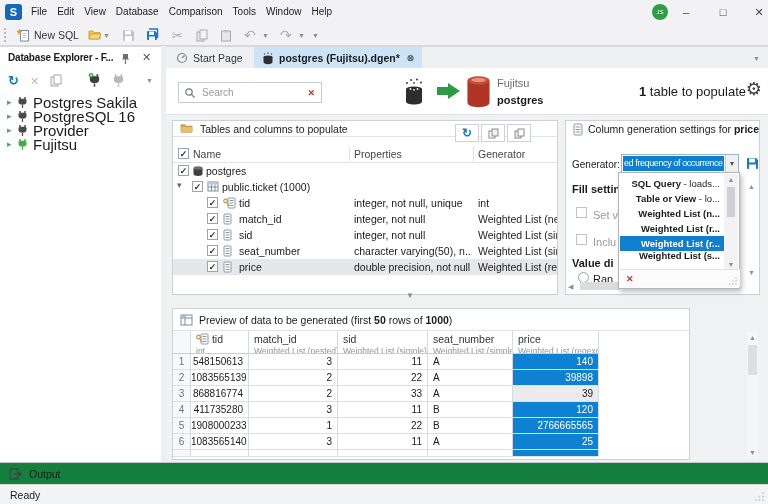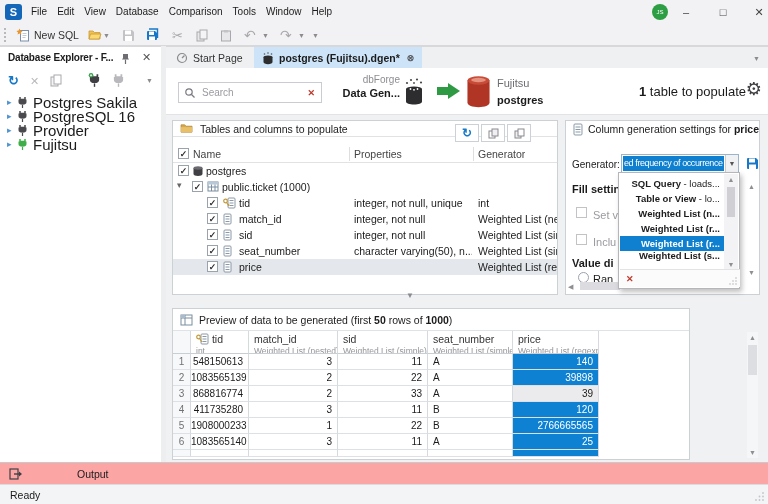--- a/index.html
+++ b/index.html
@@ -88,21 +88,21 @@
 .pv-hcell { position:absolute; top:0; height:23px; border-right:1px solid #d5dade; border-bottom:1px solid #c9ced3; overflow:hidden; }
 .pv-hname { margin:2px 0 0 5px; color:#333; white-space:nowrap; font-size:10.5px; }
 .pv-htype { margin:1px 0 0 5px; color:#949499; font-size:8.5px; white-space:nowrap; }
 .pv-cell { position:absolute; height:16px; line-height:16px; border-right:1px solid #d5dade; border-bottom:1px solid #dde1e5; font-size:10px; color:#1b1b1b; white-space:nowrap; overflow:hidden; }
 .pv-num { text-align:center; color:#707075; background:#f7f8f9; }
 .pv-right { text-align:right; padding-right:5px; }
 .pv-left { padding-left:5px; }
 .pv-blue { background:#0f81d2; color:#fff; }
 .pv-gray { background:#ebebed; }
 
-#outputbar { position:absolute; left:0; top:462px; width:768px; height:22px; background:#fca5a5; border-top:1px solid #c9c9cd; display:flex; align-items:center;gap:48px; }
+#outputbar { position:absolute; left:0; top:462px; width:768px; height:22px; background:#15803d; border-top:1px solid #c9c9cd; display:flex; align-items:center; }
 #outputlabel { margin-left:26px; color:#1b1b1b; font-size:10.5px; }
 #statustext { font-size:10.5px; }
 #statusbar { position:absolute; left:0; top:484px; width:768px; height:20px; background:#f3f4f6; border-top:1px solid #dcdce0; display:flex; align-items:center; }
 #statustext { margin-left:10px; color:#1b1b1b; }
 </style>
 </head>
 <body>
 
 <div id="titlebar">
   <div id="logo">S</div>
@@ -270,24 +270,20 @@
 <div id="doc">
   <div id="topstrip">
     <div id="searchbox">
       <svg style="margin-left:5px" width="12" height="12" viewBox="0 0 12 12">
           <circle cx="5" cy="5" r="3.2" fill="none" stroke="#7a7a80" stroke-width="1.2"></circle>
           <line x1="7.5" y1="7.5" x2="10.5" y2="10.5" stroke="#7a7a80" stroke-width="1.2"></line>
         </svg>
       <span id="search-ph">Search</span>
       <span style="color:#c0392b; font-size:9px; font-weight:bold; margin-right:6px">✕</span>
     </div>
-    <div id="brand">
-      <div id="brand-top">dbForge</div>
-      <div id="brand-bottom">Data Gen...</div>
-    </div>
     <svg class="abs" style="left:234px; top:8px" width="28" height="32" viewBox="0 0 28 32">
       <circle cx="7" cy="7" r="1.1" fill="#4a4a4e"></circle>
         <circle cx="11" cy="4" r="1.1" fill="#4a4a4e"></circle>
         <circle cx="17" cy="3.5" r="1.1" fill="#4a4a4e"></circle>
         <circle cx="21" cy="6.5" r="1.1" fill="#4a4a4e"></circle>
         <circle cx="14" cy="7" r=".9" fill="#4a4a4e"></circle>
       <ellipse cx="14" cy="13" rx="8" ry="2.6" fill="#2d2d30"></ellipse>
       <path d="M6 13v12.5c0 1.9 3.4 3 8 3s8-1.1 8-3V13" fill="#2d2d30"></path>
       <circle cx="10.5" cy="13" r=".9" fill="#fff"></circle>
         <circle cx="14" cy="13.8" r=".9" fill="#fff"></circle>
@@ -413,20 +409,21 @@
         </div>
         <div class="tp-row selected">
           <span class="checkbox" style="left: 34px;">✓</span>
           <span style="position: absolute; left: 50px; top: 2px;"><svg width="9" height="12" viewBox="0 0 9 12">
               <rect x="1" y="1" width="7" height="10" rx="1" fill="#fff" stroke="#8a99a8"></rect>
               <line x1="2.5" y1="3.5" x2="6.5" y2="3.5" stroke="#8a99a8"></line>
               <line x1="2.5" y1="6" x2="6.5" y2="6" stroke="#8a99a8"></line>
               <line x1="2.5" y1="8.5" x2="6.5" y2="8.5" stroke="#8a99a8"></line>
             </svg></span>
           <span class="tp-cell" style="left: 66px; width: 110px;">price</span>
+          <span class="tp-cell" style="left: 181px; width: 118px;">double precision, not null</span>
           <span class="tp-cell" style="left: 305px; width: 79px;">Weighted List (reg...</span>
         </div>
       </div>
   </div>
 
   <div class="panel" id="settingspanel">
     <div class="panel-header" style="border-bottom:none">
       <svg style="margin-left:7px" width="10" height="13" viewBox="0 0 10 13">
           <rect x="1" y="1" width="8" height="11" rx="1" fill="#fff" stroke="#8a99a8"></rect>
           <line x1="2.5" y1="4" x2="7.5" y2="4" stroke="#8a99a8"></line>

